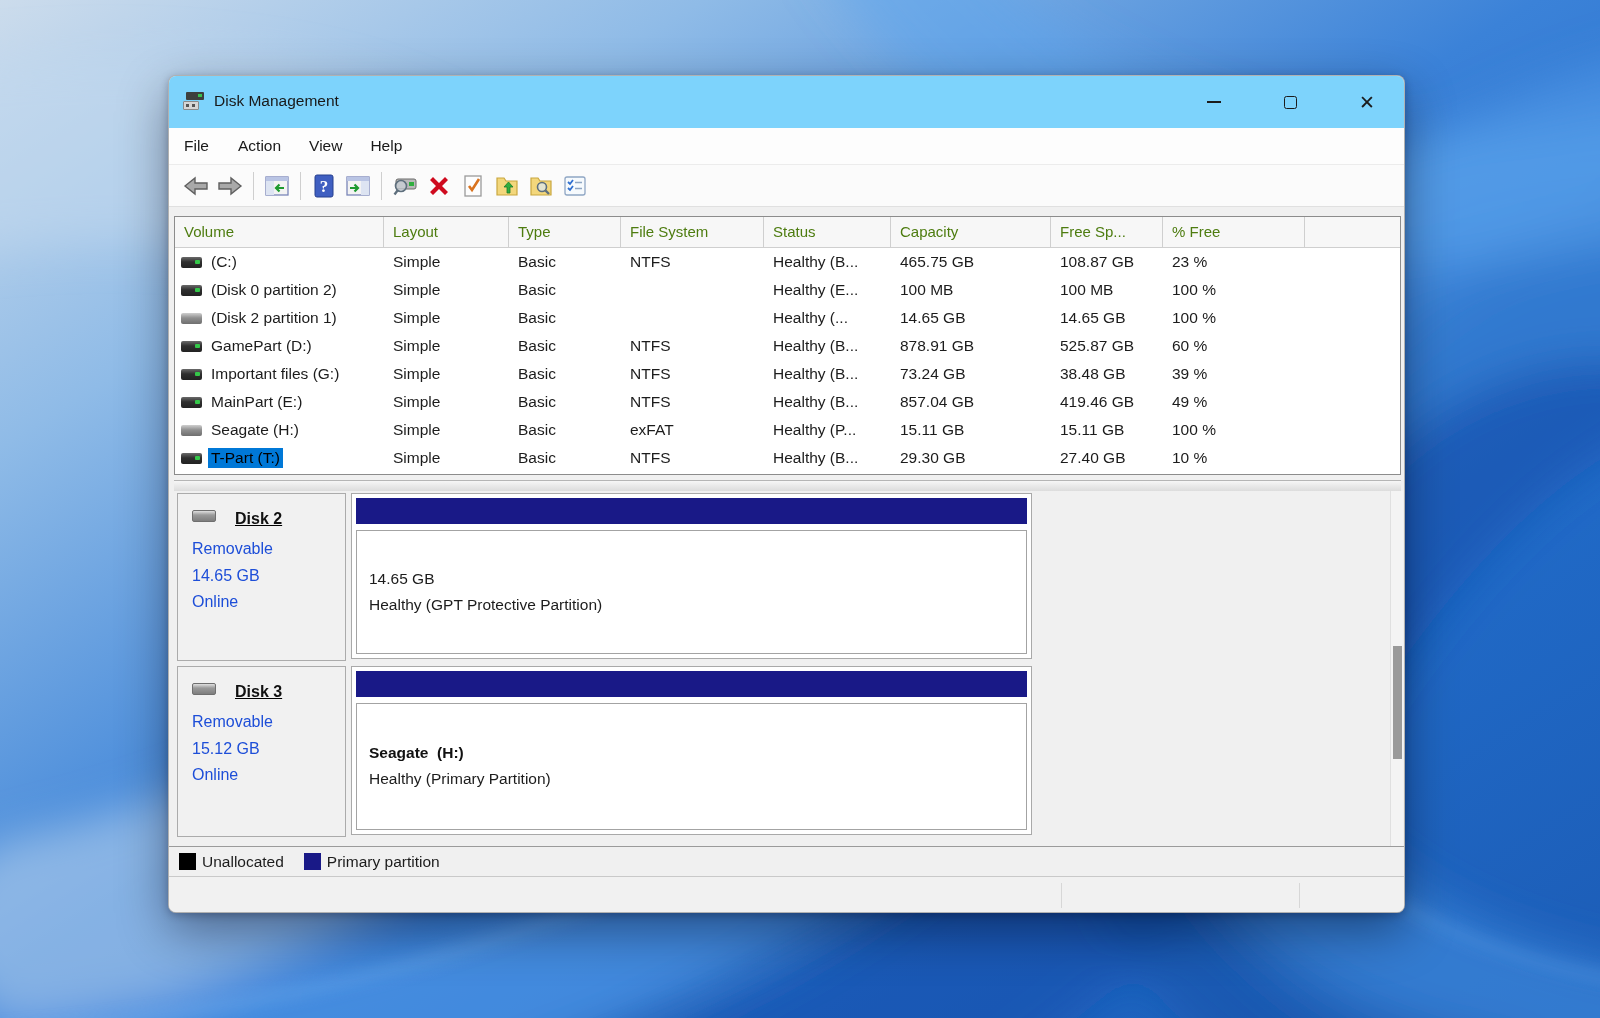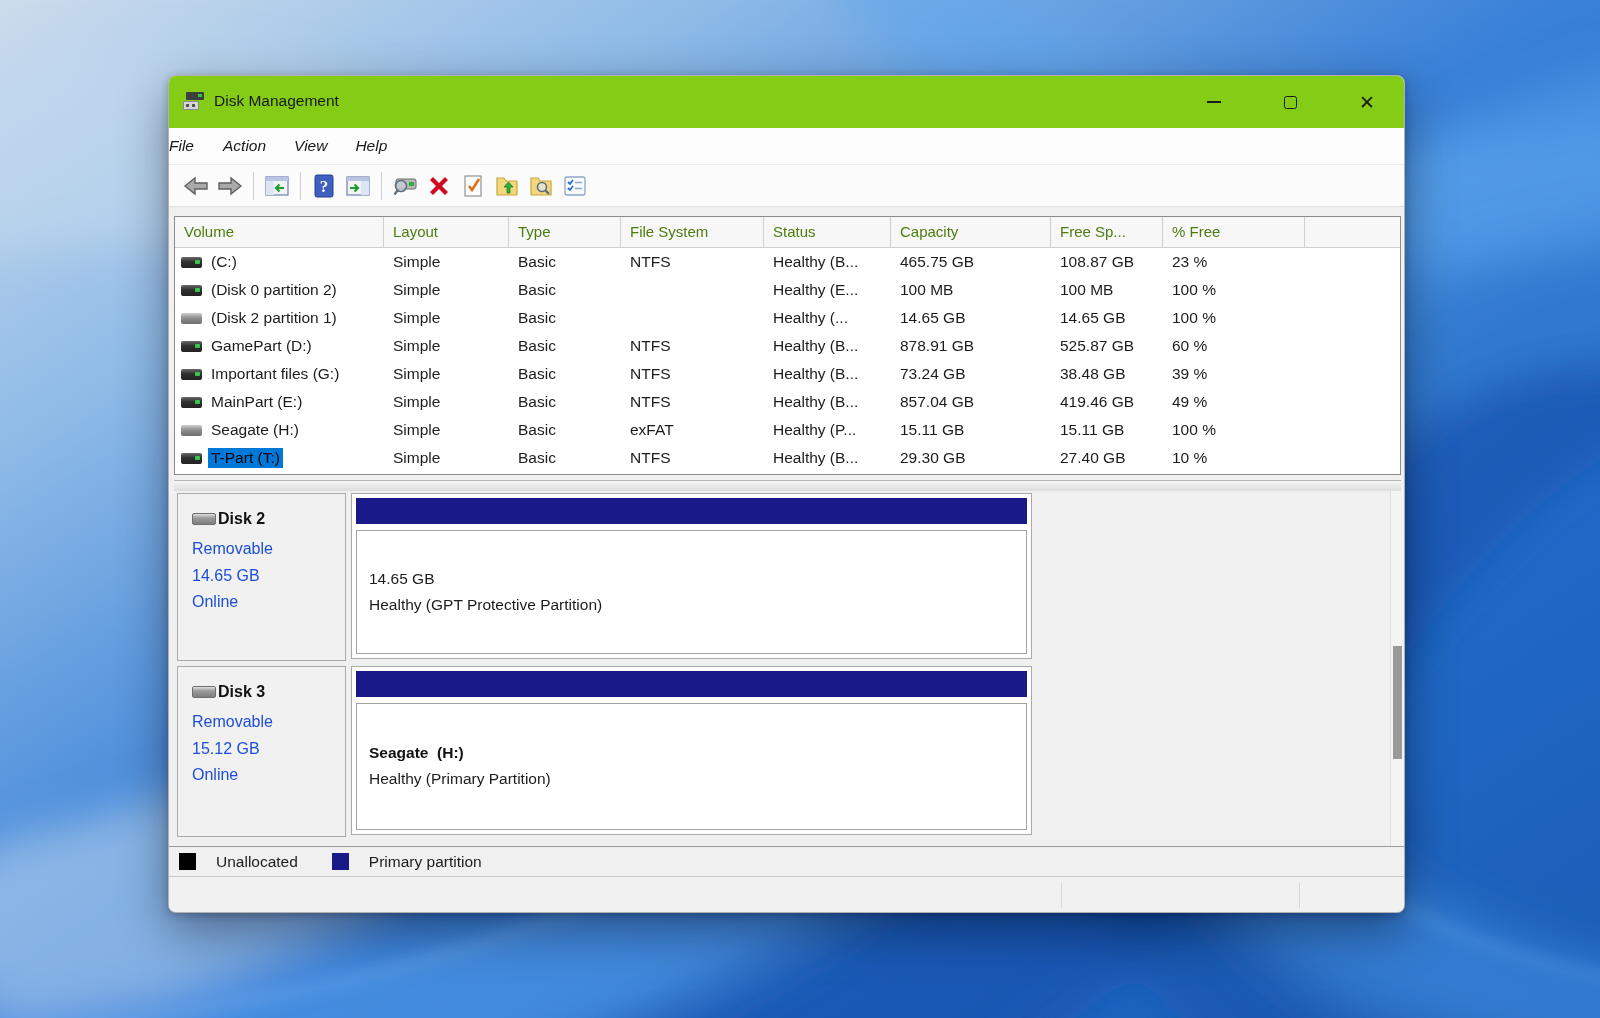--- a/index.html
+++ b/index.html
@@ -11,36 +11,36 @@
 
   
   .window {
     position:absolute; left:168px; top:75px; width:1237px; height:838px;
     background:#f0f0f0; border-radius:8px; z-index:10;
     box-shadow:0 18px 50px rgba(0,0,20,.42), 0 2px 8px rgba(0,0,30,.25);
     overflow:hidden; border:1px solid rgba(60,60,60,.35);
   }
 
   
-  .titlebar { position:absolute; left:0; top:0; right:0; height:52px; background:#84cc16; }
+  .titlebar { position:absolute; left:0; top:0; right:0; height:52px; background:#7dd3fc; }
   .title-group { position:absolute; left:14px; top:15px; display:flex; align-items:center; gap:9px; }
   .app-icon { position:relative; width:22px; height:20px; }
   .app-icon .d1 { position:absolute; left:3px; top:1px; width:18px; height:8px; background:#3d3f3d; border-radius:1px; }
   .app-icon .d1 i { position:absolute; right:2px; top:2px; width:4px; height:3px; background:#39c24e; }
   .app-icon .d2 { position:absolute; left:0; top:10px; width:16px; height:9px; background:#d6d6d6; border:1px solid #8a8a8a; border-radius:1px; }
   .app-icon .d2 i { position:absolute; left:2px; top:2px; width:3px; height:3px; background:#555; box-shadow:6px 0 0 #555; }
   .title-text { font-size:15.5px; color:#191919; }
   .win-btn { position:absolute; top:10px; width:46px; height:32px; display:flex; align-items:center; justify-content:center; color:#1b1b1b; }
   .btn-min { left:1022px; } .btn-max { left:1098px; } .btn-close { left:1175px; }
   .btn-min .glyph { width:14px; height:0; border-top:2px solid #1b1b1b; }
   .btn-max .glyph { width:13px; height:13px; border:1.7px solid #1b1b1b; border-radius:2.5px; }
   .btn-close .glyph { font-size:19px; line-height:19px; font-weight:300; }
 
   
-  .menubar { position:absolute; left:0; top:52px; right:0; height:36px; background:#fdfdfd; display:flex; align-items:center; gap:0;font-style:italic; }
+  .menubar { position:absolute; left:0; top:52px; right:0; height:36px; background:#fdfdfd; display:flex; align-items:center; padding-left:15px; gap:0; }
   .menu-item { font-size:15.5px; color:#191919; padding:5px 14px; }
   .menu-item:first-child { padding-left:0; padding-right:15px; }
 
   
   .toolbar { position:absolute; left:0; top:88px; right:0; height:43px; background:#fbfbfb; border-top:1px solid #ececec; border-bottom:1px solid #e0e0e0; display:flex; align-items:center; padding-left:10px; }
   .tbtn { width:34px; height:32px; display:flex; align-items:center; justify-content:center; }
   .tsep { width:1px; height:28px; background:#cfcfcf; margin:0 6px; }
   .tbtn svg { width:26px; height:26px; }
 
   
@@ -59,37 +59,37 @@
 
   
   .splitter { position:absolute; left:5px; top:404px; width:1227px; height:11px; background:linear-gradient(#f6f6f6,#dcdcdc); border-top:1px solid #b5b5b5; }
 
   
   .lowerpane { position:absolute; left:0; top:415px; width:1237px; height:355px; background:#f0f0f0; }
   .disk-row { position:absolute; left:0; width:1237px; }
   .disk-row.d0 { top:2px;  height:170px; }
   .disk-row.d1 { top:175px; height:173px; }
   .disk-label { position:absolute; left:8px; top:0; bottom:2px; width:169px; background:#f1f1f1; border:1px solid #ababab; padding:16px 0 0 14px; }
-  .disk-title { display:flex; align-items:center; gap:2px; margin-bottom:8px; }
+  .disk-title { display:flex; gap:19px; margin-bottom:8px;text-decoration:underline; }
   .disk-icon { width:24px; height:12px; background:linear-gradient(#e0e0e0,#9a9a9a 40%,#7e7e7e); border:1px solid #6f6f6f; border-radius:2px; }
   .disk-name { font-size:16px; font-weight:bold; color:#111; }
   .disk-line { font-size:16px; color:#1d4ed8; line-height:26.5px; }
   .part-box { position:absolute; left:182px; top:0; bottom:4px; width:681px; background:#fff; border:1px solid #a9a9a9; padding:4px; }
   .part-strip { height:26px; background:#191987; }
   .part-body { position:absolute; left:4px; right:4px; top:36px; bottom:4px; border:1px solid #a3a3a3; background:#fff; display:flex; flex-direction:column; justify-content:center; padding-left:12px; }
   .part-title { font-size:15.5px; font-weight:bold; color:#111; line-height:26px; white-space:pre; }
   .part-title:empty { display:none; }
   .part-line { font-size:15.5px; color:#1c1c1c; line-height:26.5px; }
 
   
   .vscroll { position:absolute; right:3px; top:0; bottom:0; width:13px; background:#f4f4f4; border-left:1px solid #e0e0e0; }
   .vthumb { position:absolute; left:2px; top:155px; width:9px; height:113px; background:#9a9a9a; }
 
   
-  .legend { position:absolute; left:0; top:770px; width:1237px; height:31px; background:#f0f0f0; border-top:1px solid #9b9b9b; border-bottom:1px solid #cicici; border-bottom:1px solid #c9c9c9; display:flex; align-items:center; padding-left:10px; gap:20px; }
+  .legend { position:absolute; left:0; top:770px; width:1237px; height:31px; background:#f0f0f0; border-top:1px solid #9b9b9b; border-bottom:1px solid #cicici; border-bottom:1px solid #c9c9c9; display:flex; align-items:center; padding-left:10px; gap:6px; }
   .swatch { width:17px; height:17px; flex:none; }
   .legend-label { font-size:15.5px; color:#1c1c1c; margin-right:14px; }
 
   
   .statusbar { position:absolute; left:0; top:801px; width:1237px; height:37px; background:#f1f1f1; }
   .statusbar .sdiv { position:absolute; top:6px; bottom:6px; width:1px; background:#d7d7d7; }
   .sdiv.s1 { left:892px; } .sdiv.s2 { left:1130px; }
 </style>
 </head>
 <body>

